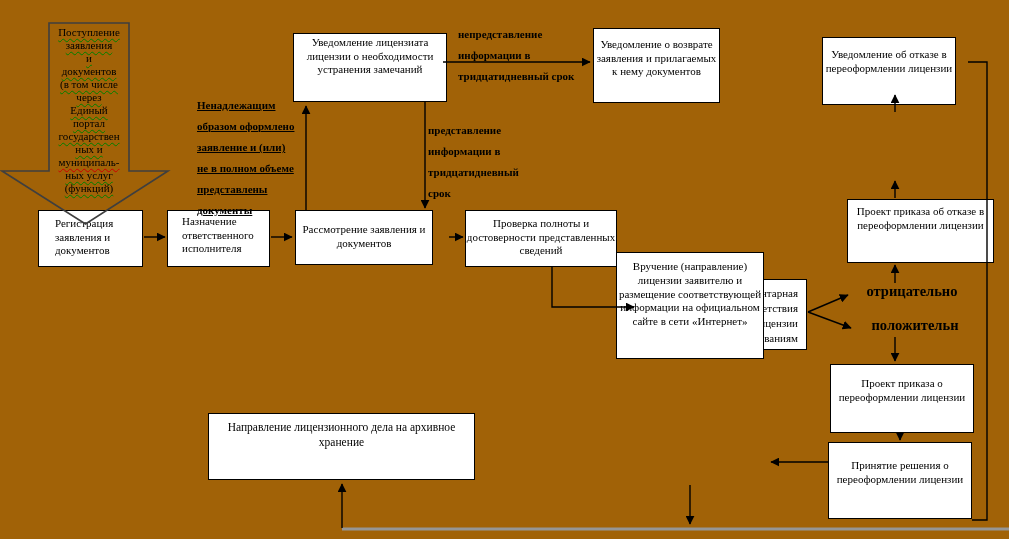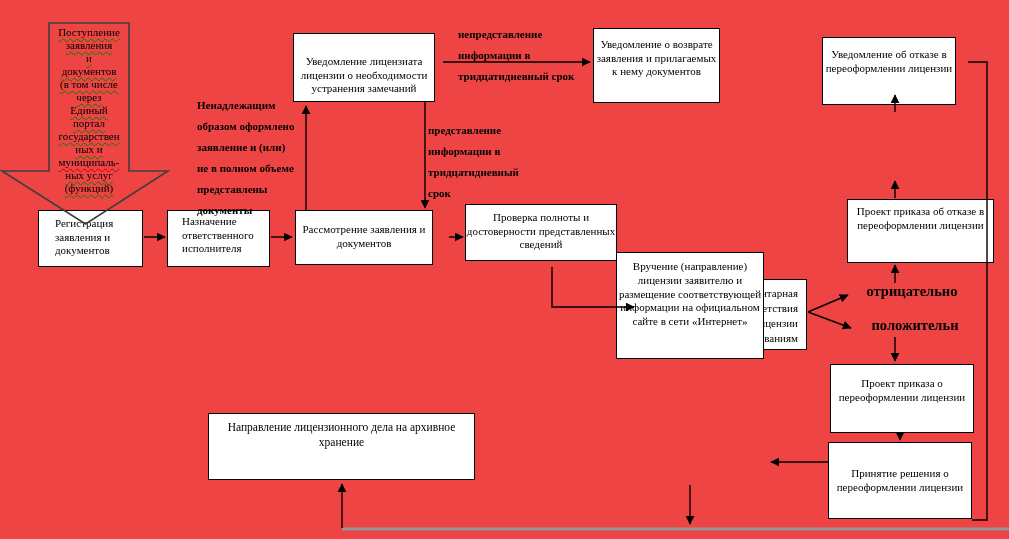--- a/index.html
+++ b/index.html
@@ -1,17 +1,17 @@
 <!DOCTYPE html>
 <html><head>
 <meta charset="utf-8">
 <style>
   html,body{margin:0;padding:0;background:#fff;}
   .stage{
-    position:relative;width:1009px;height:539px;background:#ef4444;overflow:hidden;
+    position:relative;width:1009px;height:539px;background:#a16207;overflow:hidden;
     font-family:"Liberation Serif","DejaVu Serif",serif;color:#000;
   }
   .box{
     position:absolute;background:#fff;border:1.4px solid #000;
     font-size:11px;line-height:13.5px;text-align:center;box-sizing:border-box;
     z-index:10;
   }
   .box.behind{z-index:5;text-align:right;padding-right:8px;padding-top:6px;}
   .lbl{
     position:absolute;font-weight:bold;font-size:11px;line-height:21px;
@@ -23,32 +23,32 @@
     font-size:11px;line-height:13px;z-index:15;
   }
   .arrowtext div{display:block;}
   .mark-green{text-decoration-line:underline;text-decoration-style:wavy;text-decoration-color:#008000;text-decoration-thickness:1px;text-underline-offset:2px;}
   .mark-red{text-decoration-line:underline;text-decoration-style:wavy;text-decoration-color:#cc0000;text-decoration-thickness:1px;text-underline-offset:2px;}
   svg.wires{position:absolute;left:0;top:0;z-index:30;pointer-events:none;}
   
   #b-reg  {left:38px;top:210px;width:105px;height:57px;text-align:left;padding:6px 4px 0 16px;}
   #b-naz  {left:167px;top:210px;width:103px;height:57px;text-align:left;padding:4px 4px 0 14px;}
   #b-ras  {left:295px;top:210px;width:138px;height:55px;padding-top:12px;}
-  #b-prov {left:465px;top:204px;width:152px;height:57px;padding-top:6px;}
-  #b-ulic {left:293px;top:33px;width:142px;height:69px;padding-top:21px;}
+  #b-prov {left:465px;top:210px;width:152px;height:57px;padding-top:6px;}
+  #b-ulic {left:293px;top:33px;width:154px;height:69px;padding-top:2px;}
   #b-uvoz {left:593px;top:28px;width:127px;height:75px;padding-top:9px;}
   #b-uotk {left:822px;top:37px;width:134px;height:68px;padding-top:10px;}
   #b-potk {left:827px;top:112px;width:145px;height:65px;padding-top:5px;}
   #b-prik-otk {left:825px;top:199px;width:147px;height:64px;padding-top:5px;margin-left:22px;}
   #b-prik-per {left:830px;top:364px;width:144px;height:69px;padding-top:12px;font-family:Liberation Serif, serif;}
-  #b-prin-per {left:828px;top:442px;width:144px;height:77px;padding-top:24px;}
+  #b-prin-per {left:828px;top:442px;width:144px;height:77px;padding-top:16px;}
   #b-doc  {left:660px;top:279px;width:147px;height:71px;line-height:15px;}
   #b-vruch{left:616px;top:252px;width:148px;height:107px;padding-top:7px;line-height:13.8px;}
   #b-napr {left:208px;top:413px;width:267px;height:67px;padding-top:6px;font-size:11.5px;line-height:15px;}
-  #l-improper{left:197px;top:95px;width:100px;}
+  #l-improper{left:197px;top:95px;width:100px;text-decoration:underline;}
   #l-noinfo  {left:458px;top:24px;width:128px;}
   #l-info    {left:428px;top:120px;width:112px;}
   #l-neg     {left:852px;top:283px;width:120px;}
   #l-pos     {left:855px;top:317px;width:120px;}
 </style>
 </head>
 <body>
 
 <div class="stage">
 

